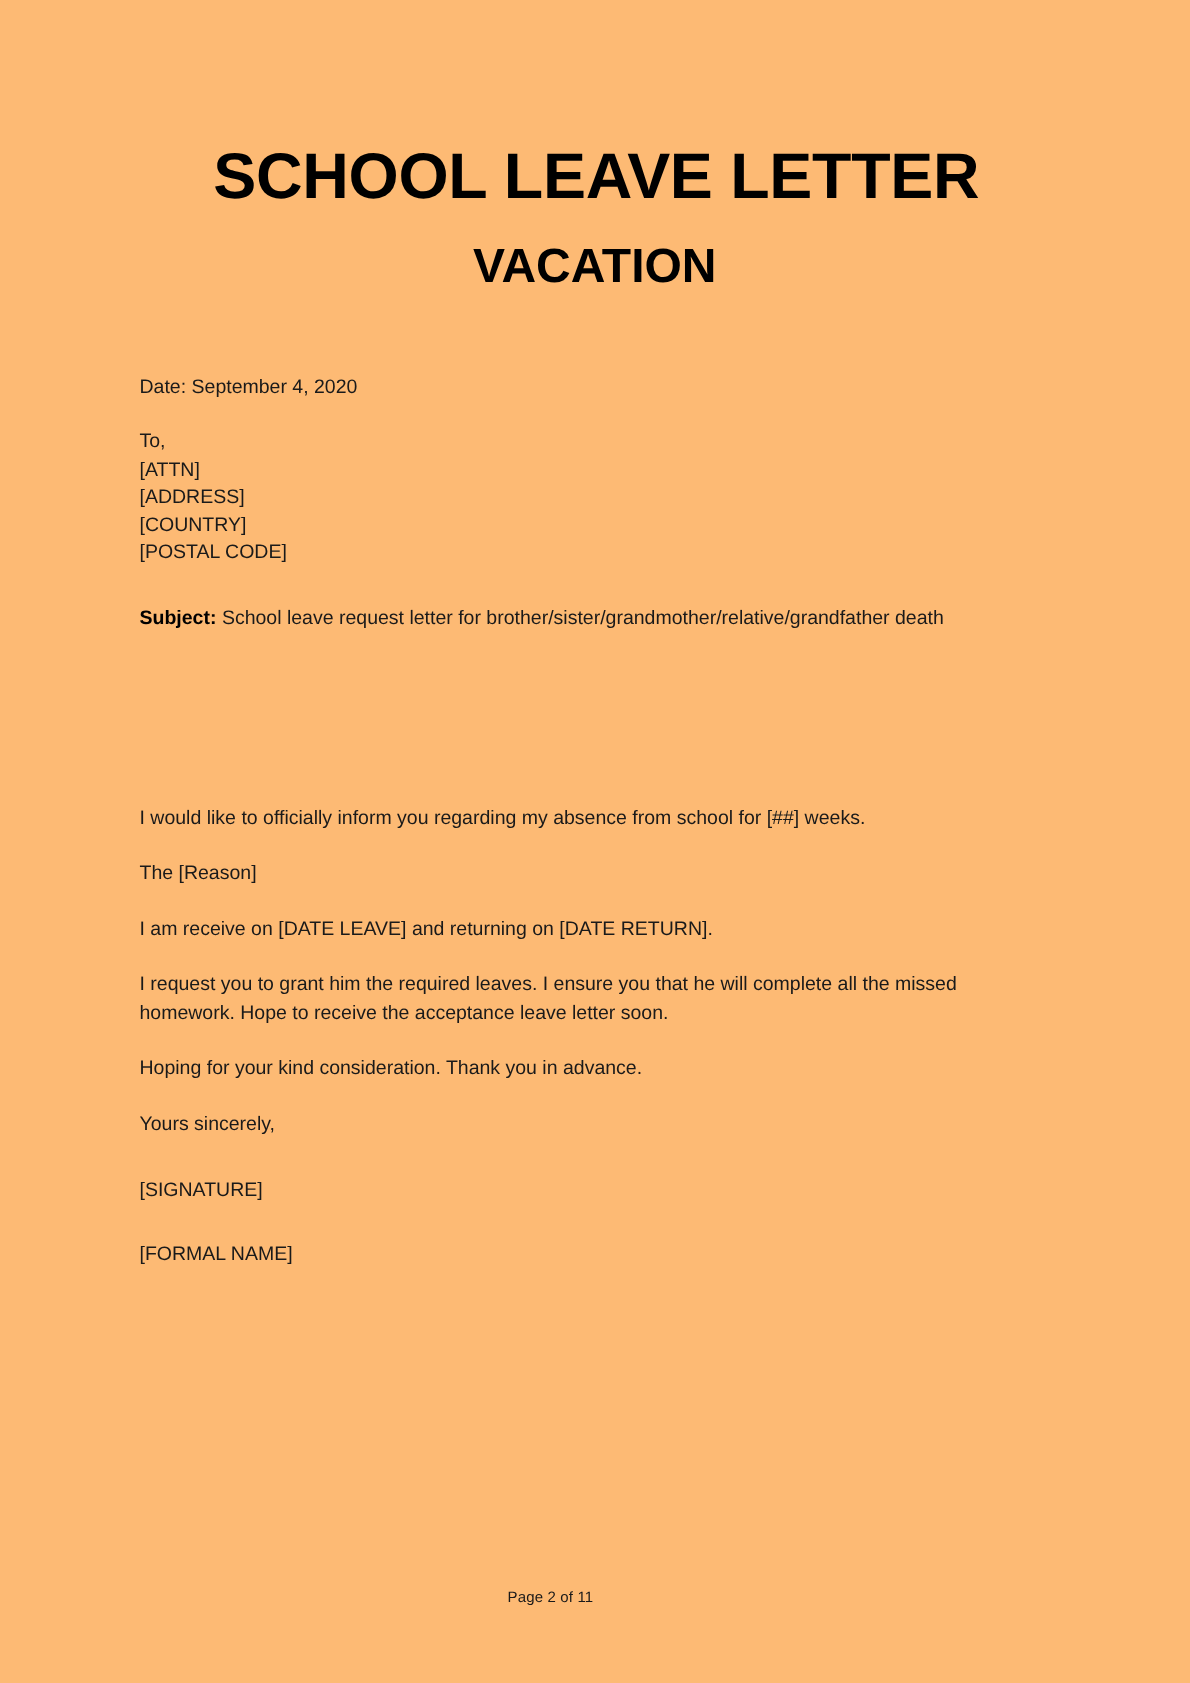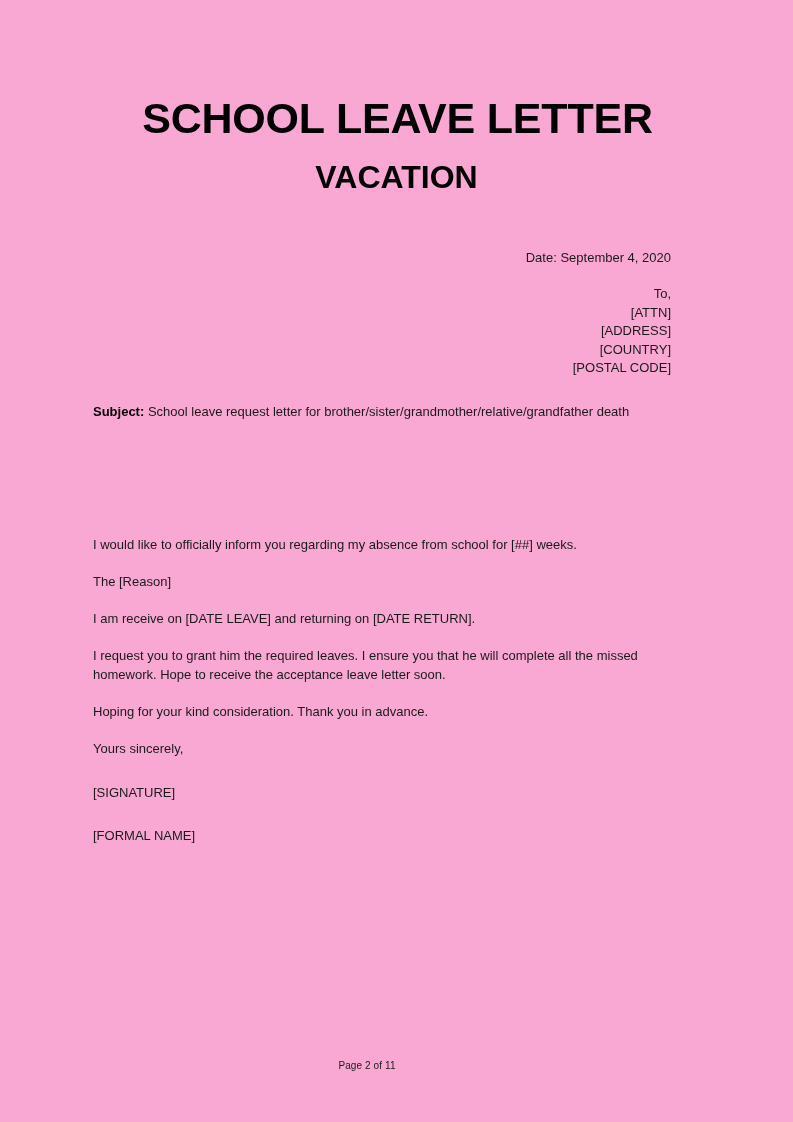--- a/index.html
+++ b/index.html
@@ -9,21 +9,21 @@
     background: #ffffff;
   }
   body {
     font-family: "Liberation Sans", sans-serif;
     color: #1a1a1a;
   }
   .page {
     position: relative;
     width: 793px;
     height: 1122px;
-    background: #f9a8d4;
+    background: #fdba74;
     margin: 0 auto;
     overflow: hidden;
     box-sizing: border-box;
   }
 
   
   .title-block {
     position: absolute;
     left: 0;
     top: 96px;
@@ -60,21 +60,20 @@
   }
   .gap-sm { height: 18px; }
   .gap-md { height: 24px; }
   .gap-lg { height: 54px; }
   .gap-xl { height: 60px; }
 
   .addr-line {
     margin: 0;
     padding: 0;
     line-height: 1.42;
-    text-align: right;
   }
   .subject-label {
     font-weight: bold;
     color: #000000;
   }
   .body-para {
     margin: 0;
     padding: 0;
     line-height: 1.47;
   }

